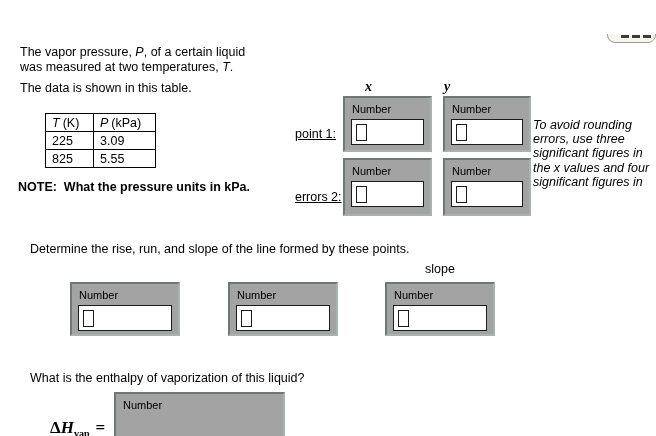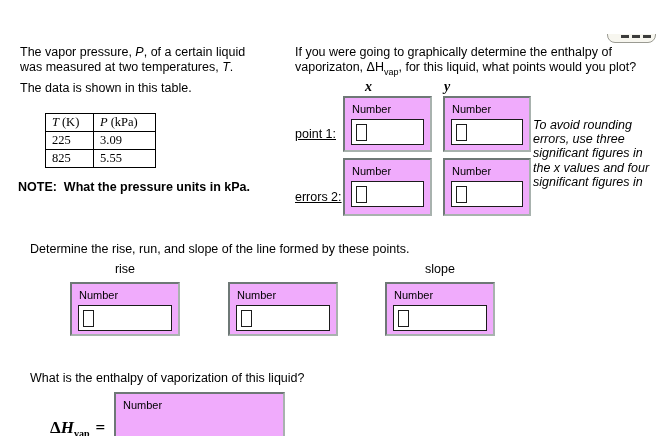--- a/index.html
+++ b/index.html
@@ -13,21 +13,21 @@
     color: #000;
     overflow: hidden;
     margin-top: 34px;
   }
   .txt { position: absolute; font-size: 12.5px; line-height: 15px; }
   .serifvar { font-style: italic; }
 
   
   .aw {
     position: absolute;
-    background: #f0abfc;
+    background: #a3a3a3;
     border: 2px solid;
     border-color: #6e7876 #a8b2ae #a8b2ae #6e7876;
     padding: 4px 6px 0 6px;
   }
   .aw .num { font-size: 11px; line-height: 13px; margin: 1px 0 3px 1px; }
   .aw .inbox {
     background: #fff;
     border: 1.5px solid #1b1b1b;
     height: 26px;
     display: flex;
@@ -42,21 +42,20 @@
     font-size: 15px;
     margin-left: 14px;
   }
 
   
   #data-table {
     position: absolute;
     left: 45px; top: 79px;
     border-collapse: collapse;
     font-size: 12.5px;
-    font-family: Liberation Serif, serif;
   }
   #data-table th, #data-table td {
     border: 1.5px solid #000;
     font-weight: normal;
     text-align: left;
     padding: 1px 6px;
     height: 18px;
   }
   #data-table th { font-size: 12.5px; }
   #data-table .c1 { width: 48px; }
@@ -143,24 +142,20 @@
     </tr>
     <tr>
       <td>825</td>
       <td>5.55</td>
     </tr>
   </tbody>
     </table>
 
   <div class="note-line">NOTE:  What the pressure units in kPa.</div>
 
-  <div class="txt" style="left:295px; top:11px">
-    <div>If you were going to graphically determine the enthalpy of</div>
-    <div><span>vaporizaton, </span><span>ΔH</span><sub class="small">vap</sub><span>, for this liquid, what points would you plot?</span></div>
-  </div>
 
   <div class="colhead" style="left:365px; top:45px">x</div>
   <div class="colhead" style="left:444px; top:45px">y</div>
 
   <div class="pt-label" style="left:295px; top:93px">point 1:</div>
   <div class="pt-label" style="left:295px; top:156px">errors 2:</div>
 
   <div class="aw" style="left:343px; top:62px; width:89px; height:56px">
     <div class="num">Number</div>
     <div class="inbox">
@@ -190,21 +185,20 @@
   <div class="side-note">
     <div>To avoid rounding</div>
     <div>errors, use three</div>
     <div>significant figures in</div>
     <div>the x values and four</div>
     <div>significant figures in</div>
   </div>
 
   <div class="txt" style="left:30px; top:208px">Determine the rise, run, and slope of the line formed by these points.</div>
 
-  <div class="field-label" style="left:70px; top:228px">rise</div>
   <div class="field-label" style="left:385px; top:228px">slope</div>
 
   <div class="aw" style="left:70px; top:248px; width:110px; height:54px">
     <div class="num">Number</div>
     <div class="inbox">
         <div class="cell"></div>
       </div>
   </div>
   <div class="aw" style="left:228px; top:248px; width:110px; height:54px">
     <div class="num">Number</div>

